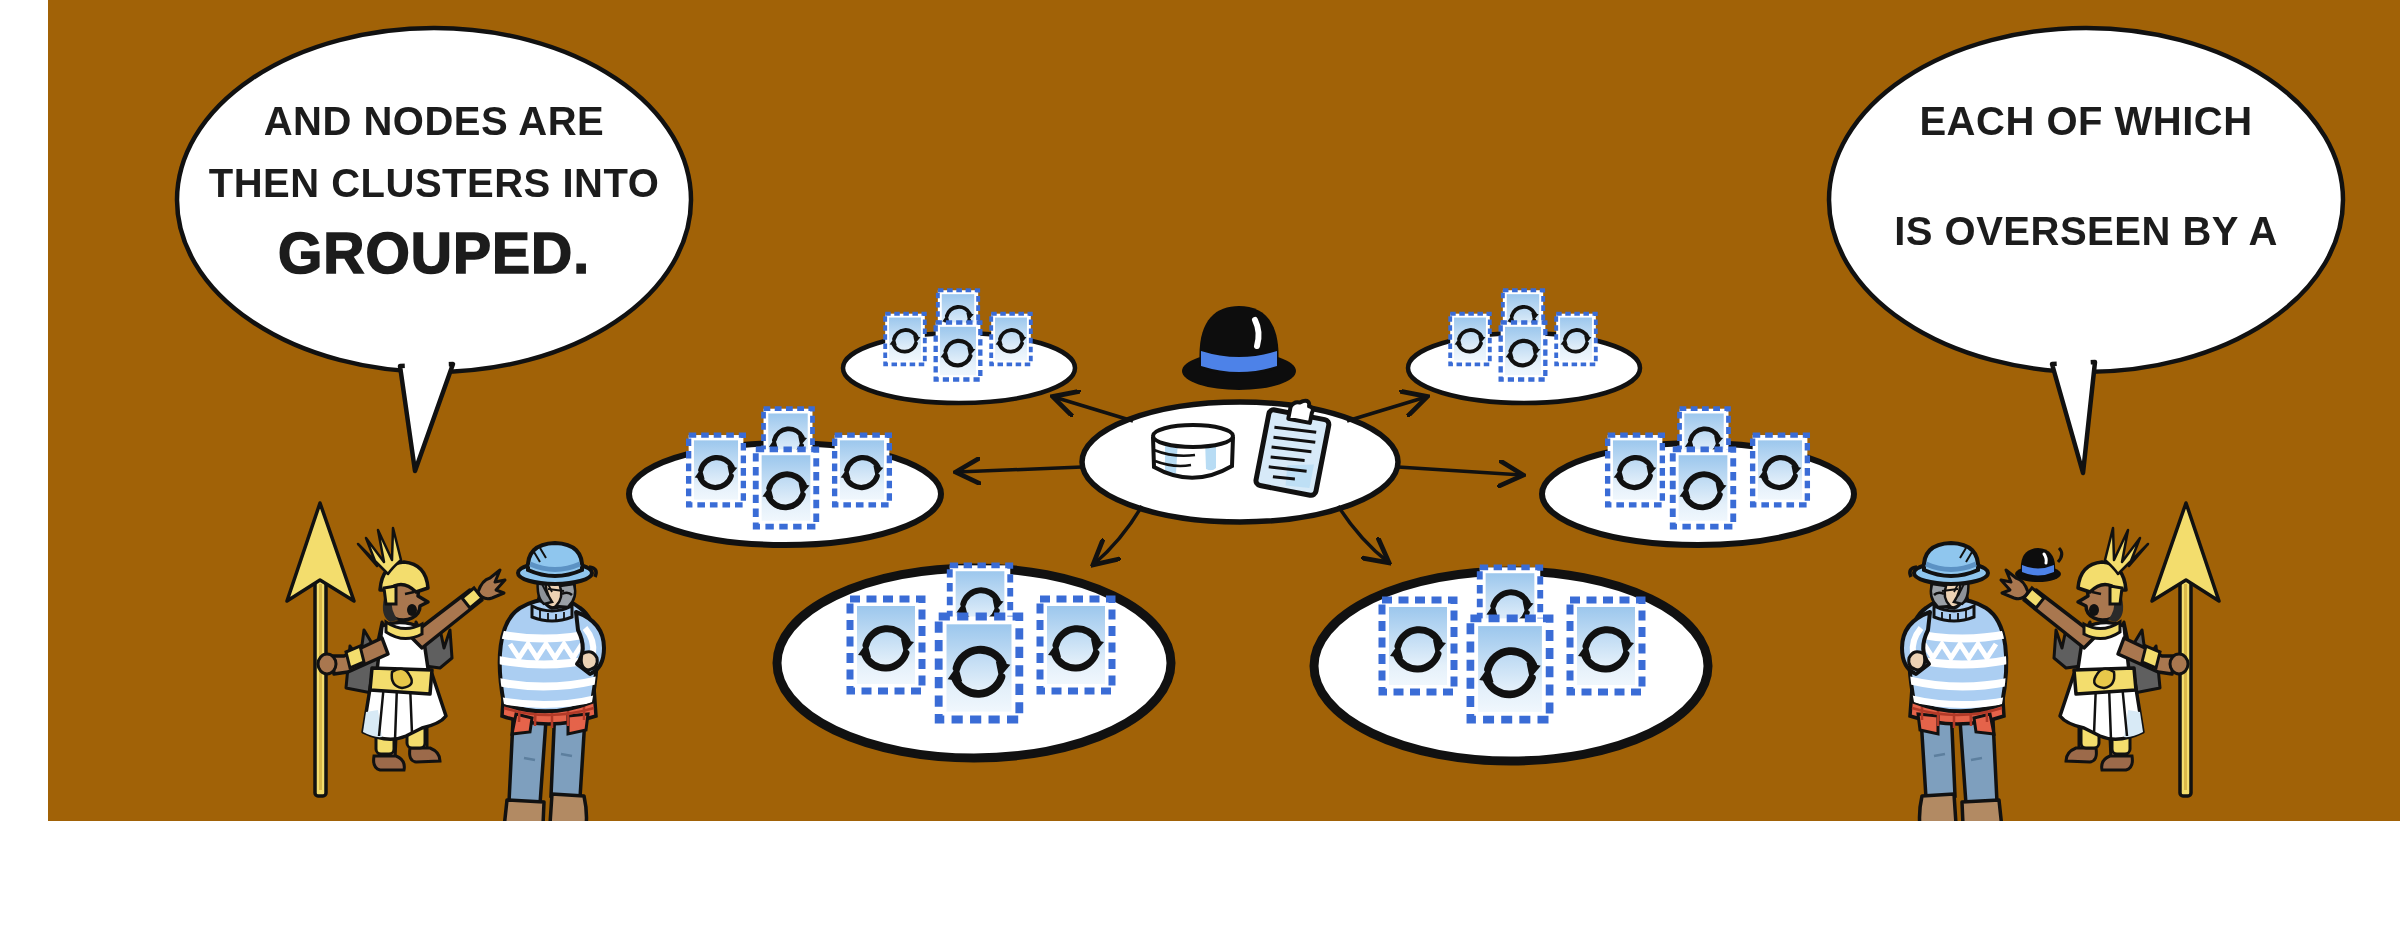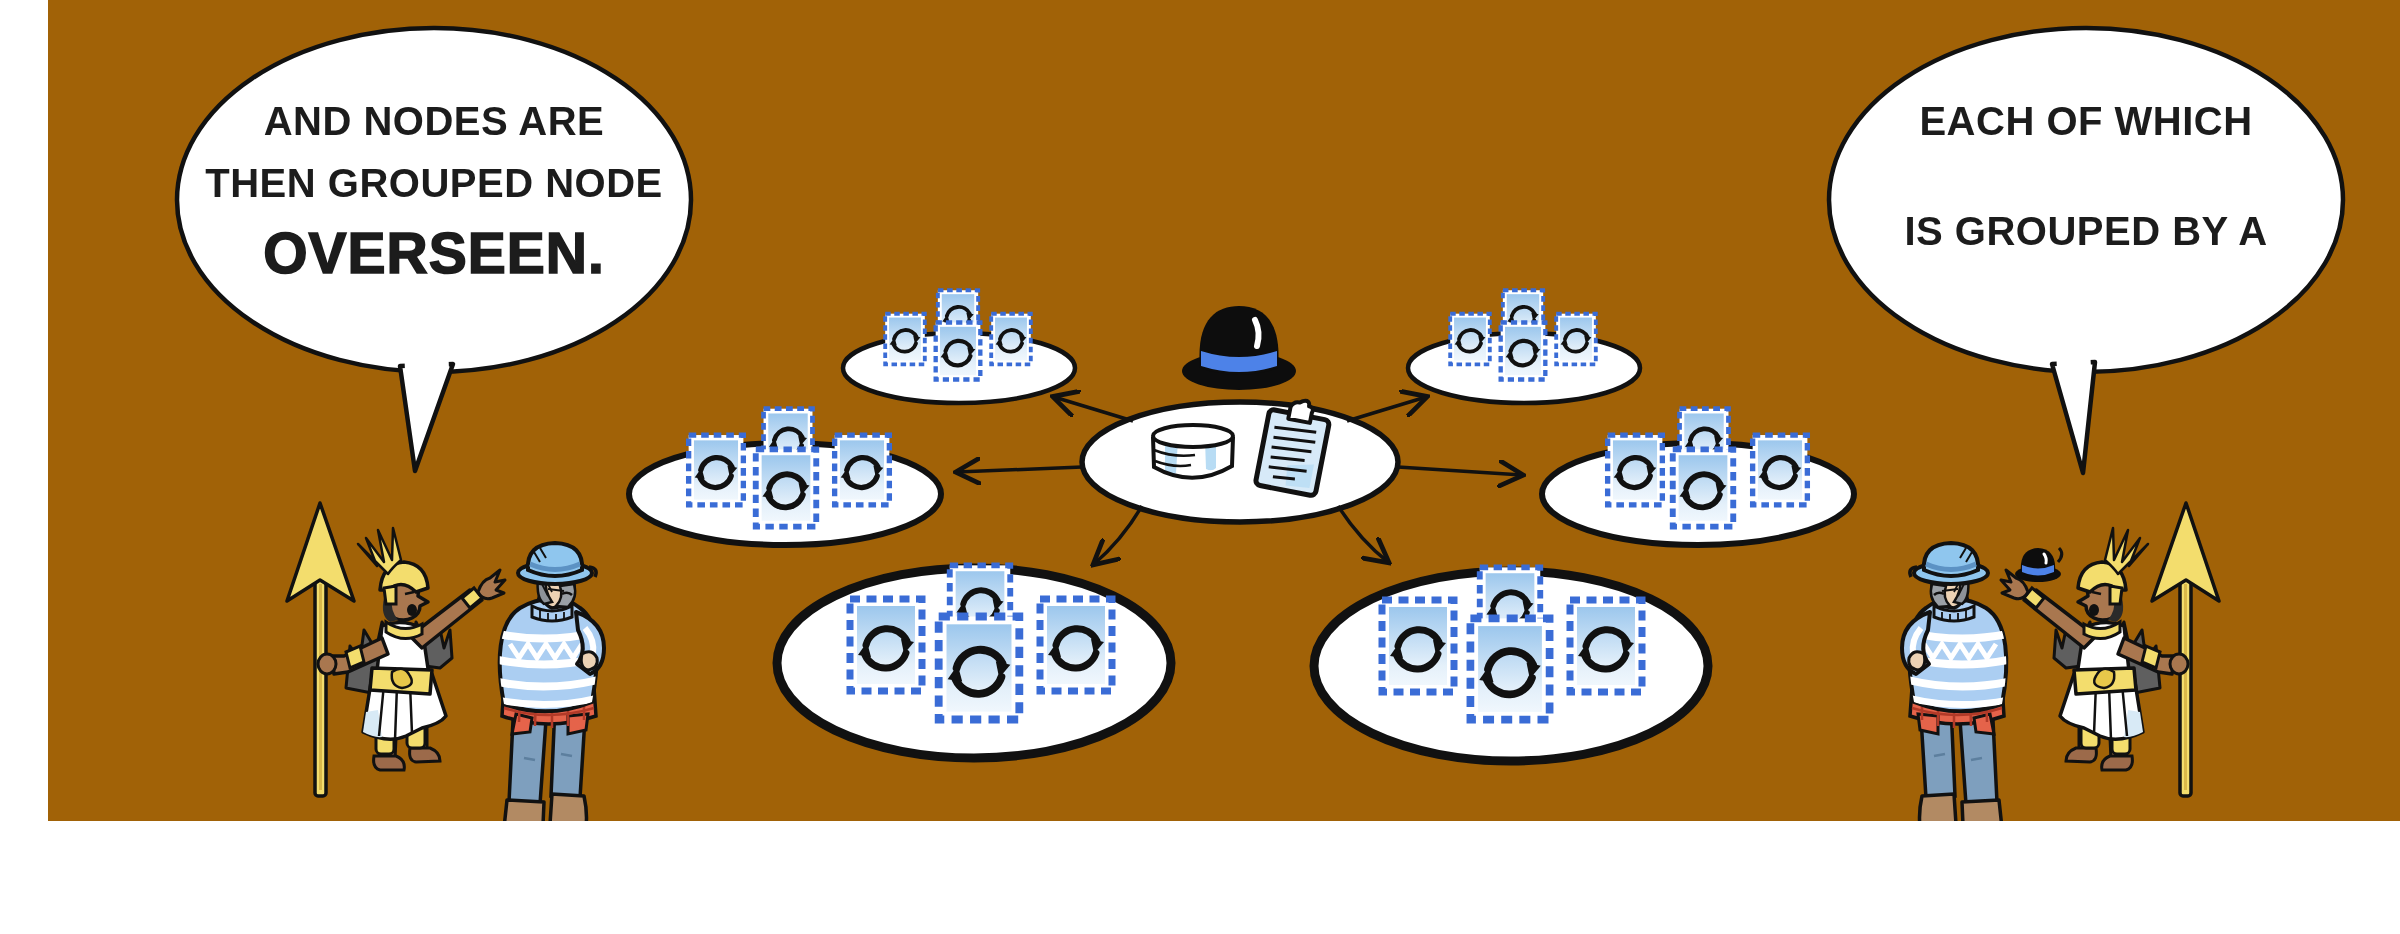--- a/index.html
+++ b/index.html
@@ -221,21 +221,21 @@
     <ellipse cx="1990" cy="574" rx="23" ry="8" fill="#0d0d0d"></ellipse>
     <path d="M 1973,572 Q 1971,549 1990,548 Q 2009,549 2007,572 Q 1990,580 1973,572 Z" fill="#0d0d0d"></path>
     <path d="M 1974,565 Q 1990,572 2006,565 L 2006,572 Q 1990,579 1974,572 Z" fill="#4d82e8"></path>
     <path d="M 2010,562 Q 2017,554 2011,548" stroke="#111" stroke-width="3" fill="none"></path>
     <path d="M 1996,554 Q 1999,558 1998,563" stroke="#fff" stroke-width="3" fill="none" stroke-linecap="round"></path>
   </g>
 </svg>
 
 <div class="bubble-text bt-left">
   <div class="ln">AND NODES ARE</div>
-  <div class="ln">THEN GROUPED NODE</div>
-  <div class="ln em">OVERSEEN.</div>
+  <div class="ln">THEN CLUSTERS INTO</div>
+  <div class="ln em">GROUPED.</div>
 </div>
 <div class="bubble-text bt-right">
   <div class="ln">EACH OF WHICH</div>
-  <div class="ln">IS GROUPED BY A</div>
+  <div class="ln">IS OVERSEEN BY A</div>
 </div>
 
 </div>
 
 </body></html>

